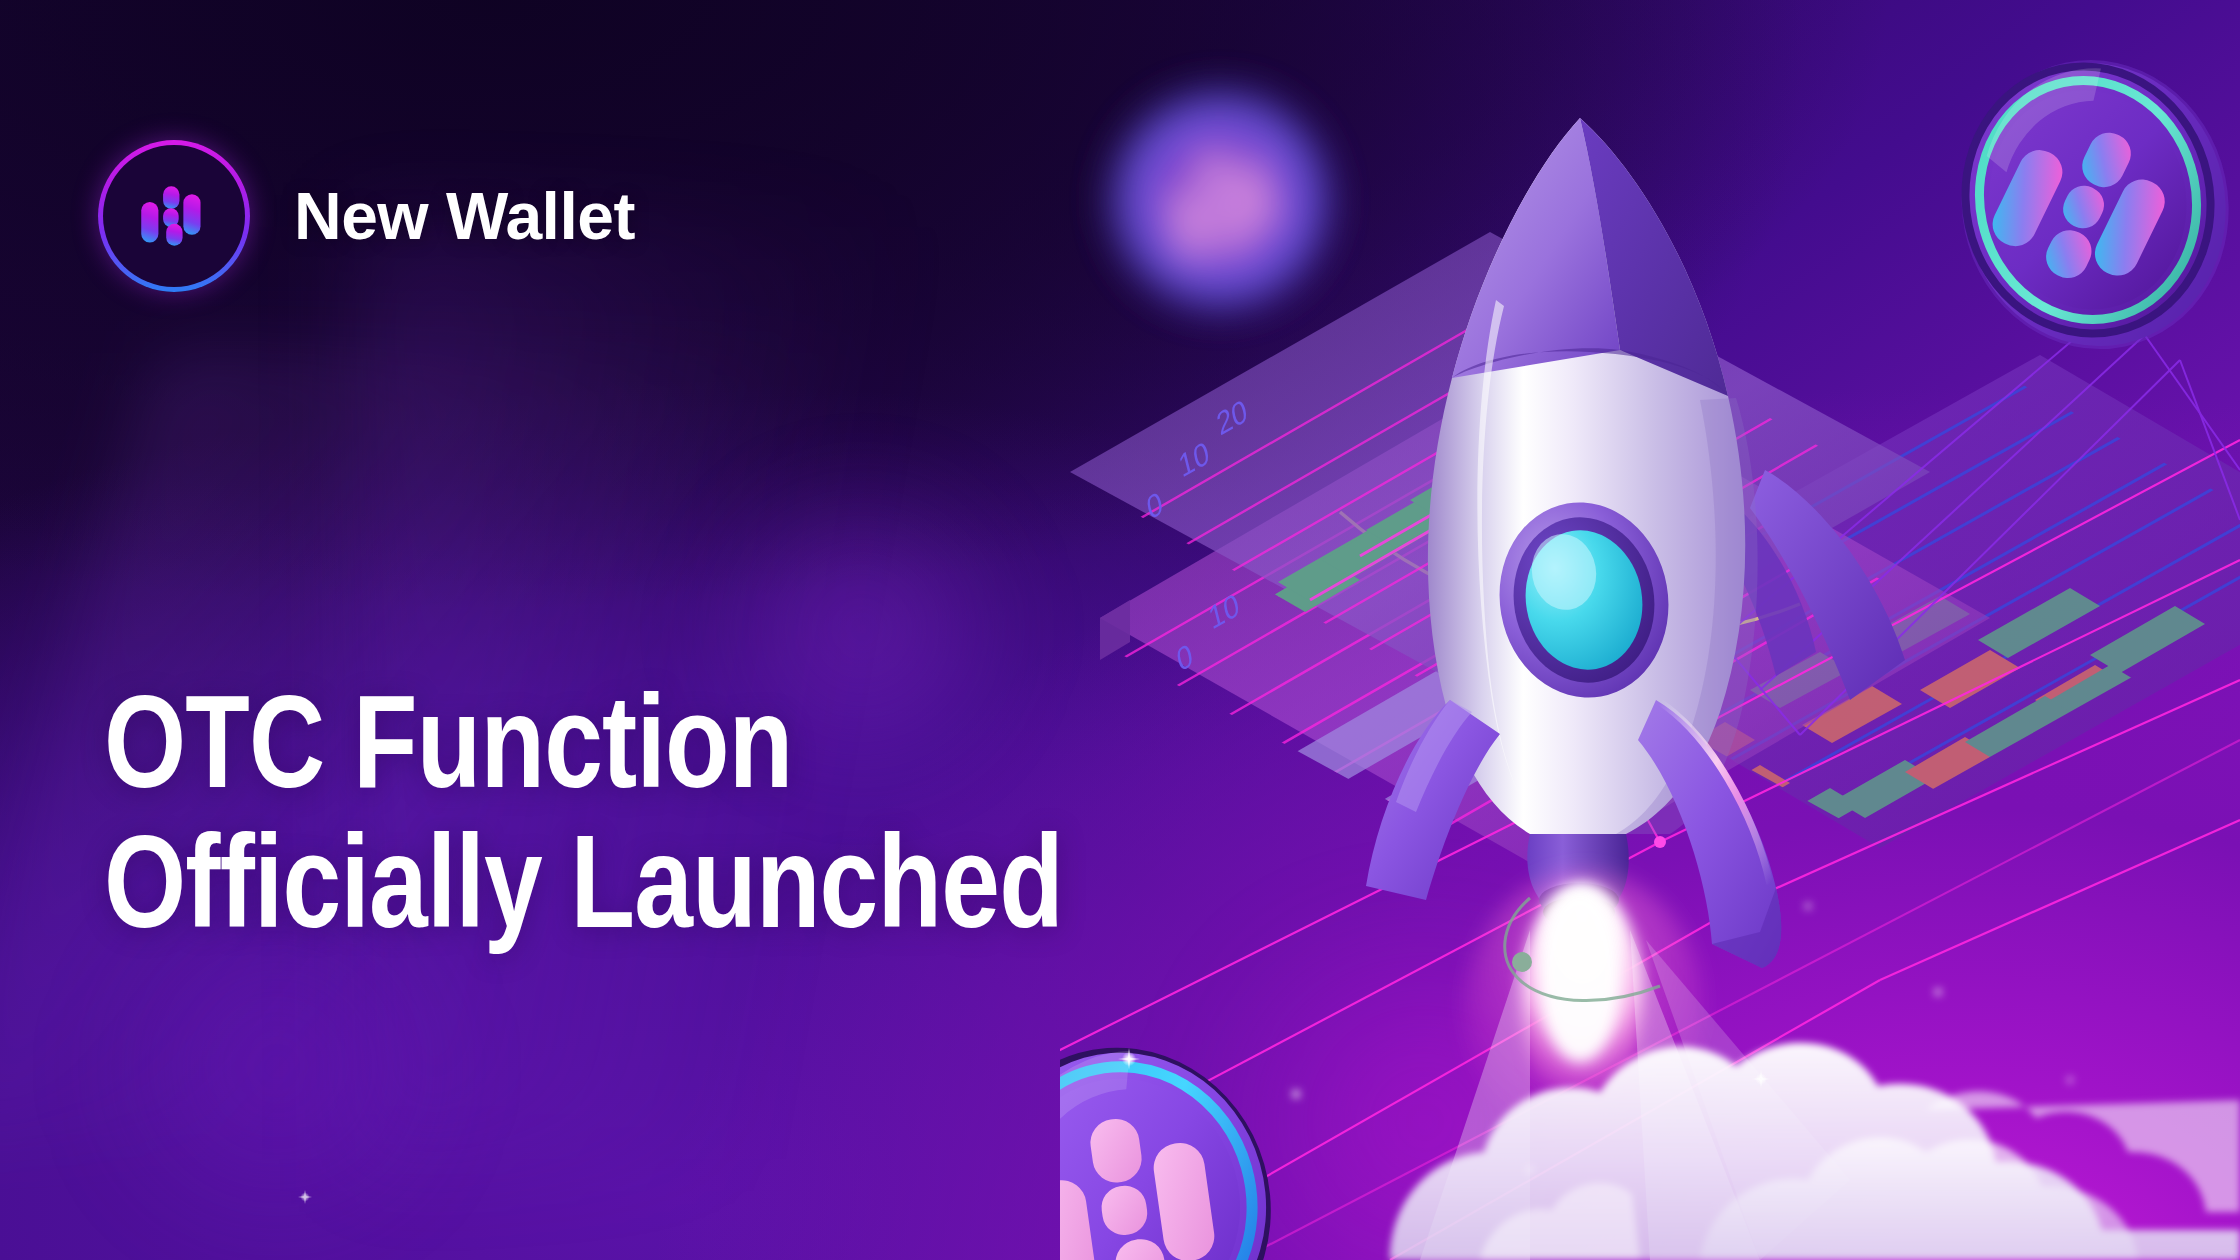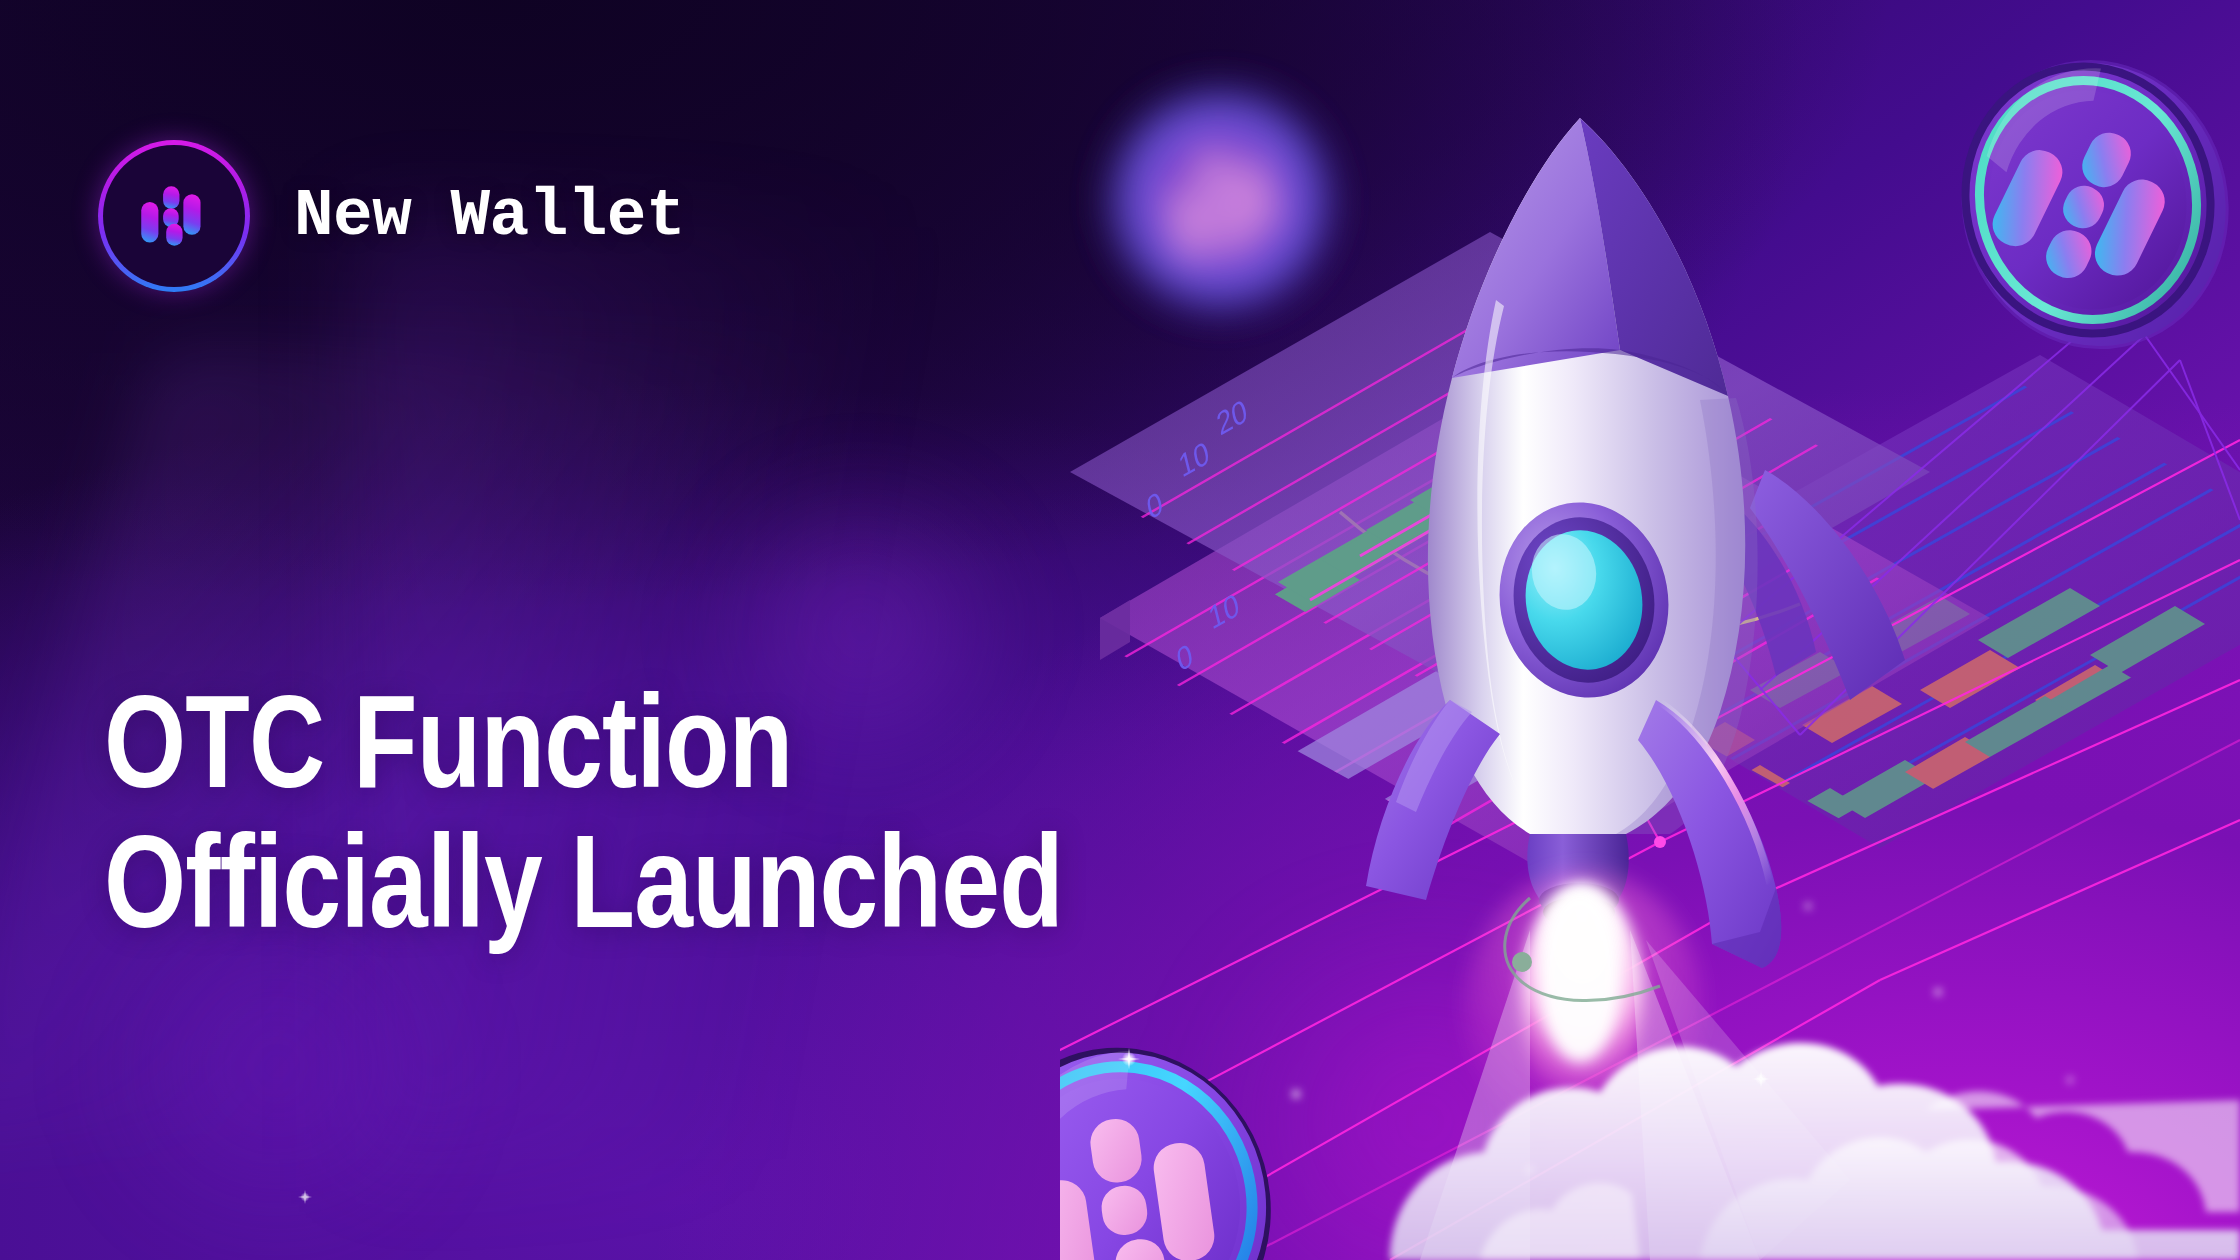--- a/index.html
+++ b/index.html
@@ -52,21 +52,21 @@
     display:flex;align-items:center;justify-content:center;
     box-shadow:0 0 26px rgba(170,40,230,.42);
   }
   .logo-ring::after{
     content:"";position:absolute;inset:5px;border-radius:50%;
     background:#1a0438;
   }
   .logo-mark{position:relative;z-index:2;width:78px;height:78px;}
   .brand-name{
     color:#ffffff;font-size:66px;font-weight:700;letter-spacing:-.5px;
-    font-family:Liberation Mono, monospace;white-space:nowrap;
+    font-family:Liberation Sans, sans-serif;white-space:nowrap;
     text-shadow:0 2px 18px rgba(0,0,0,.28);
   }
 
   
   .headline{
     position:absolute;left:104px;top:672px;
     color:#ffffff;
     font-family:"Liberation Sans Narrow","Liberation Sans",sans-serif;
     font-weight:700;
     font-size:132px;

